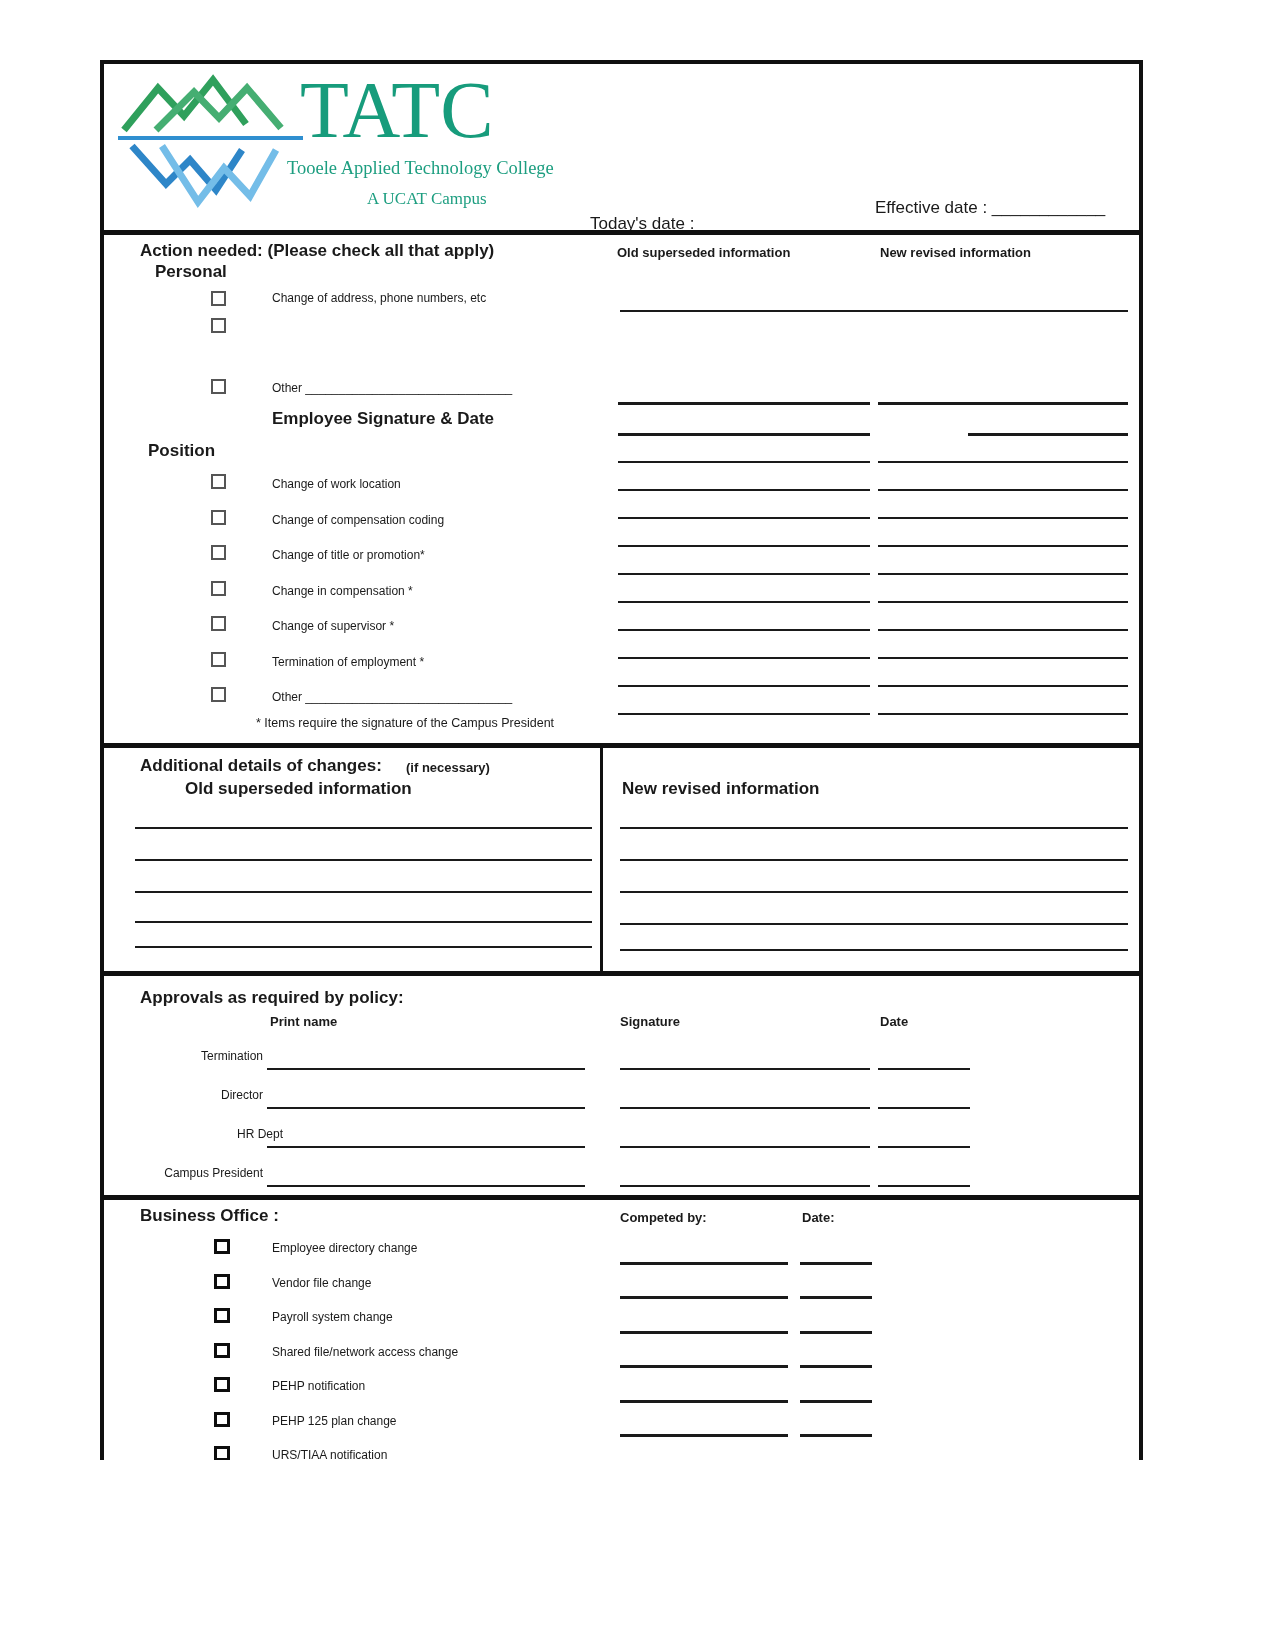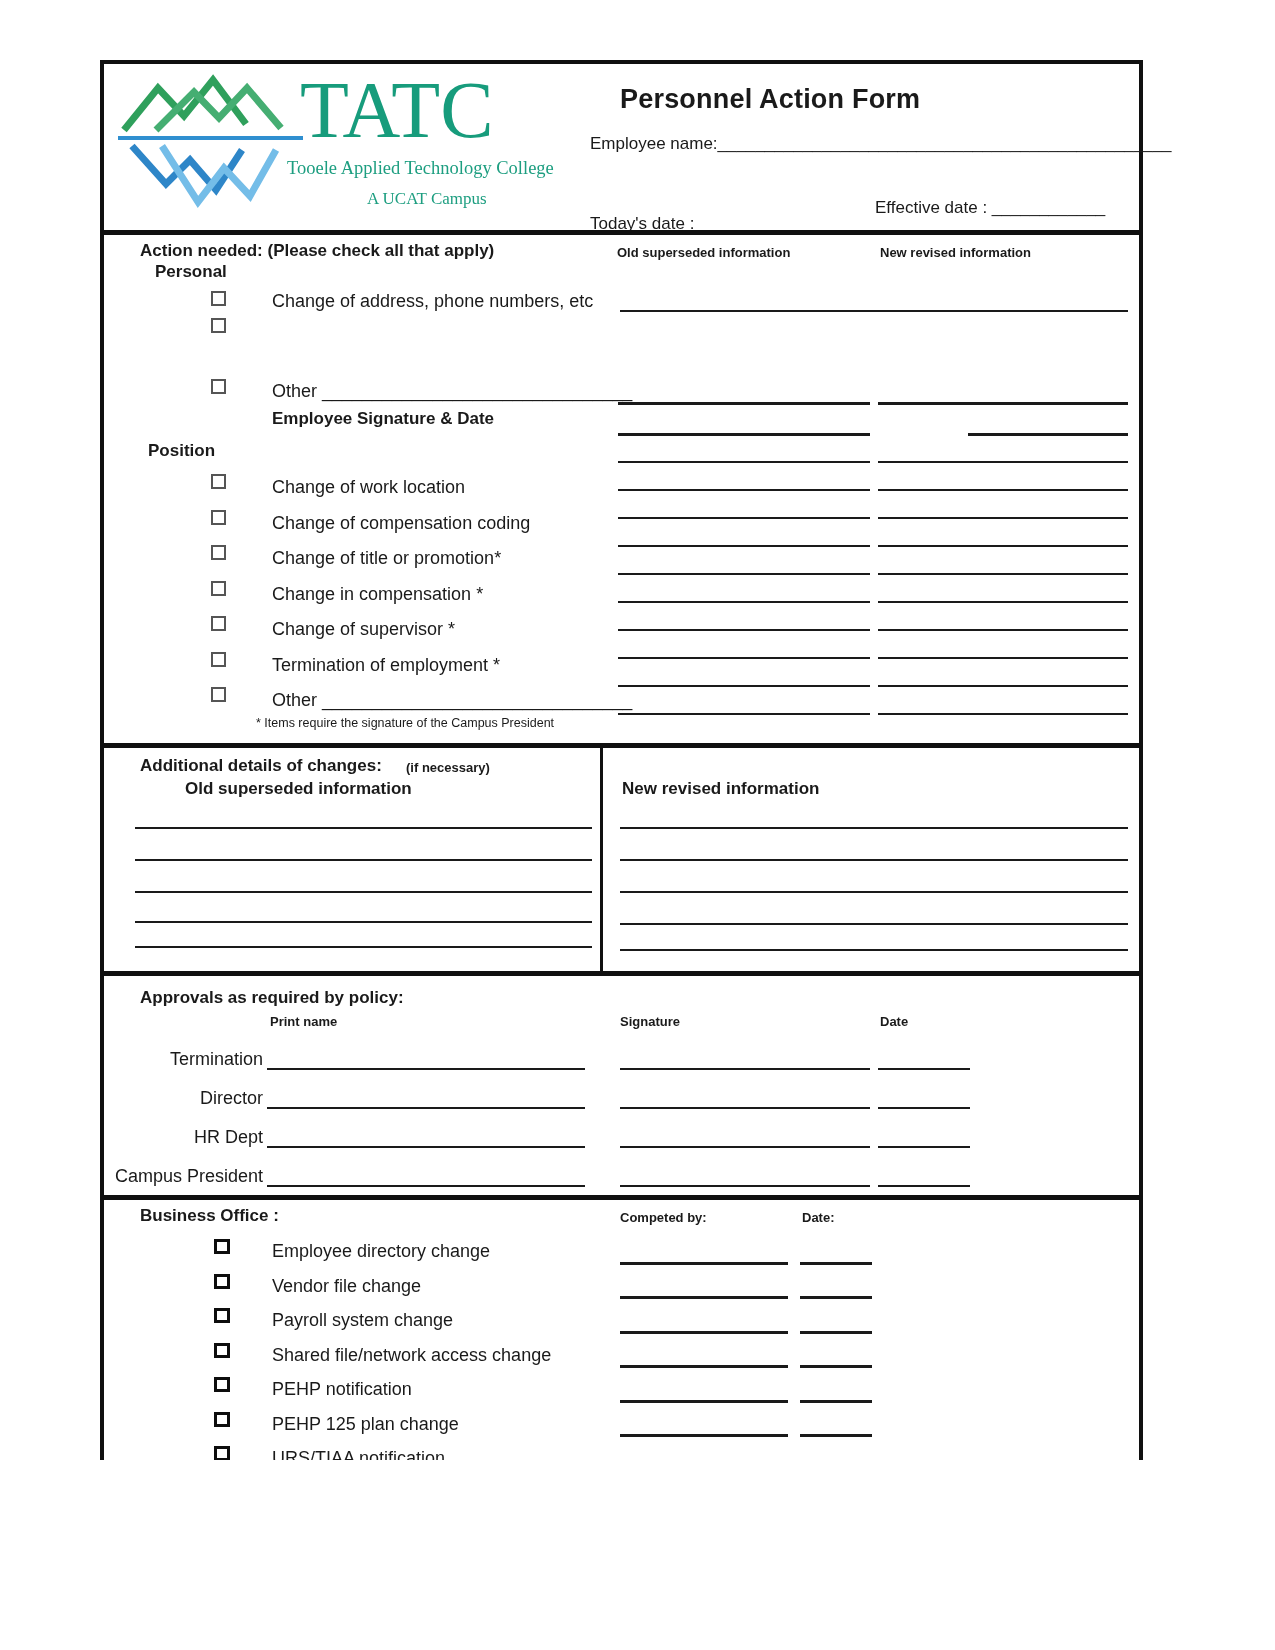--- a/index.html
+++ b/index.html
@@ -6,21 +6,21 @@
   .page{position:relative;width:1275px;height:1460px;background:#ffffff;
         font-family:"Liberation Sans",sans-serif;color:#1a1a1a;overflow:hidden;}
   .abs{position:absolute;}
   .border-box{position:absolute;left:100px;top:60px;width:1043px;height:1448px;border:4px solid #101010;box-sizing:border-box;background:transparent;}
   .hdiv{position:absolute;left:102px;width:1039px;height:5px;background:#101010;}
   .vdiv{position:absolute;width:3px;background:#101010;}
   .line{position:absolute;height:2px;background:#1a1a1a;}
   .t-title{font-size:27px;font-weight:bold;letter-spacing:.2px;}
   .t-h{font-size:17px;font-weight:bold;}
   .t-sh{font-size:13px;font-weight:bold;}
-  .t{font-size:18px;}
+  .t{font-size:12px;}
   .t17{font-size:17px;}
   .t-small{font-size:12.5px;}
   .nowrap{white-space:nowrap;}
   .ralign{text-align:right;}
   .cb{position:absolute;width:15px;height:15px;border:2px solid #555;background:#fff;box-sizing:border-box;}
   .cbb{position:absolute;width:16px;height:15px;border:3px solid #0d0d0d;background:#fff;box-sizing:border-box;}
   .logo-acronym{font-family:"Liberation Serif",serif;font-size:80px;line-height:1;color:#179c7c;}
   .logo-college{font-family:"Liberation Serif",serif;font-size:18.5px;color:#1d9e80;}
   .logo-campus{font-family:"Liberation Serif",serif;font-size:17px;color:#1d9e80;}
 </style>
@@ -35,22 +35,20 @@
     <path d="M6 64 L40 22 L66 50 L95 14 L128 58" fill="none" stroke="#2FA05C" stroke-width="7"></path>
     <path d="M38 64 L76 26 L101 52 L129 22 L163 62" fill="none" stroke="#45AE72" stroke-width="7"></path>
     <line x1="0" y1="72" x2="185" y2="72" stroke="#2F8FD0" stroke-width="4"></line>
     <path d="M14 80 L48 118 L72 94 L98 124 L124 84" fill="none" stroke="#2E86C8" stroke-width="7"></path>
     <path d="M44 80 L80 136 L106 102 L132 130 L158 84" fill="none" stroke="#74BDE8" stroke-width="7"></path>
   </svg>
   <div class="abs logo-acronym" style="left:300px;top:70px;">TATC</div>
   <div class="abs logo-college" style="left:287px;top:158px;">Tooele Applied Technology College</div>
   <div class="abs logo-campus" style="left:367px;top:189px;">A UCAT Campus</div>
 
-  <div class="abs t-title" style="left:620px;top:84px;">Personnel Action Form</div>
-  <div class="abs t17 nowrap" style="left:590px;top:134px;">Employee name:________________________________________________</div>
   <div class="abs t17 nowrap" style="left:590px;top:198px;margin-top:16px;">Today's date :________________</div>
   <div class="abs t17 nowrap" style="left:875px;top:198px;">Effective date : ____________</div>
 
   <div class="hdiv" style="top:230px;"></div>
 
   <div class="abs t-h" style="left:140px;top:241px;">Action needed: (Please check all that apply)</div>
   <div class="abs t-sh" style="left:617px;top:245px;">Old superseded information</div>
   <div class="abs t-sh" style="left:880px;top:245px;">New revised information</div>
 
   <div class="abs t-h" style="left:155px;top:262px;">Personal</div>
@@ -139,21 +137,21 @@
   <div class="abs t ralign" style="left:100px;top:1049px;width:163px;">Termination</div>
   <div class="line" style="left:267px;top:1068px;width:318px;"></div>
   <div class="line" style="left:620px;top:1068px;width:250px;"></div>
   <div class="line" style="left:878px;top:1068px;width:92px;"></div>
 
   <div class="abs t ralign" style="left:100px;top:1088px;width:163px;">Director</div>
   <div class="line" style="left:267px;top:1107px;width:318px;"></div>
   <div class="line" style="left:620px;top:1107px;width:250px;"></div>
   <div class="line" style="left:878px;top:1107px;width:92px;"></div>
 
-  <div class="abs t ralign" style="left:100px;top:1127px;width:163px;">HR Dept</div>
+  <div class="abs t ralign" style="left:100px;top:1127px;width:163px;padding-left:20px;">HR Dept</div>
   <div class="line" style="left:267px;top:1146px;width:318px;"></div>
   <div class="line" style="left:620px;top:1146px;width:250px;"></div>
   <div class="line" style="left:878px;top:1146px;width:92px;"></div>
 
   <div class="abs t ralign" style="left:100px;top:1166px;width:163px;">Campus President</div>
   <div class="line" style="left:267px;top:1185px;width:318px;"></div>
   <div class="line" style="left:620px;top:1185px;width:250px;"></div>
   <div class="line" style="left:878px;top:1185px;width:92px;"></div>
 
   <div class="hdiv" style="top:1195px;"></div>

